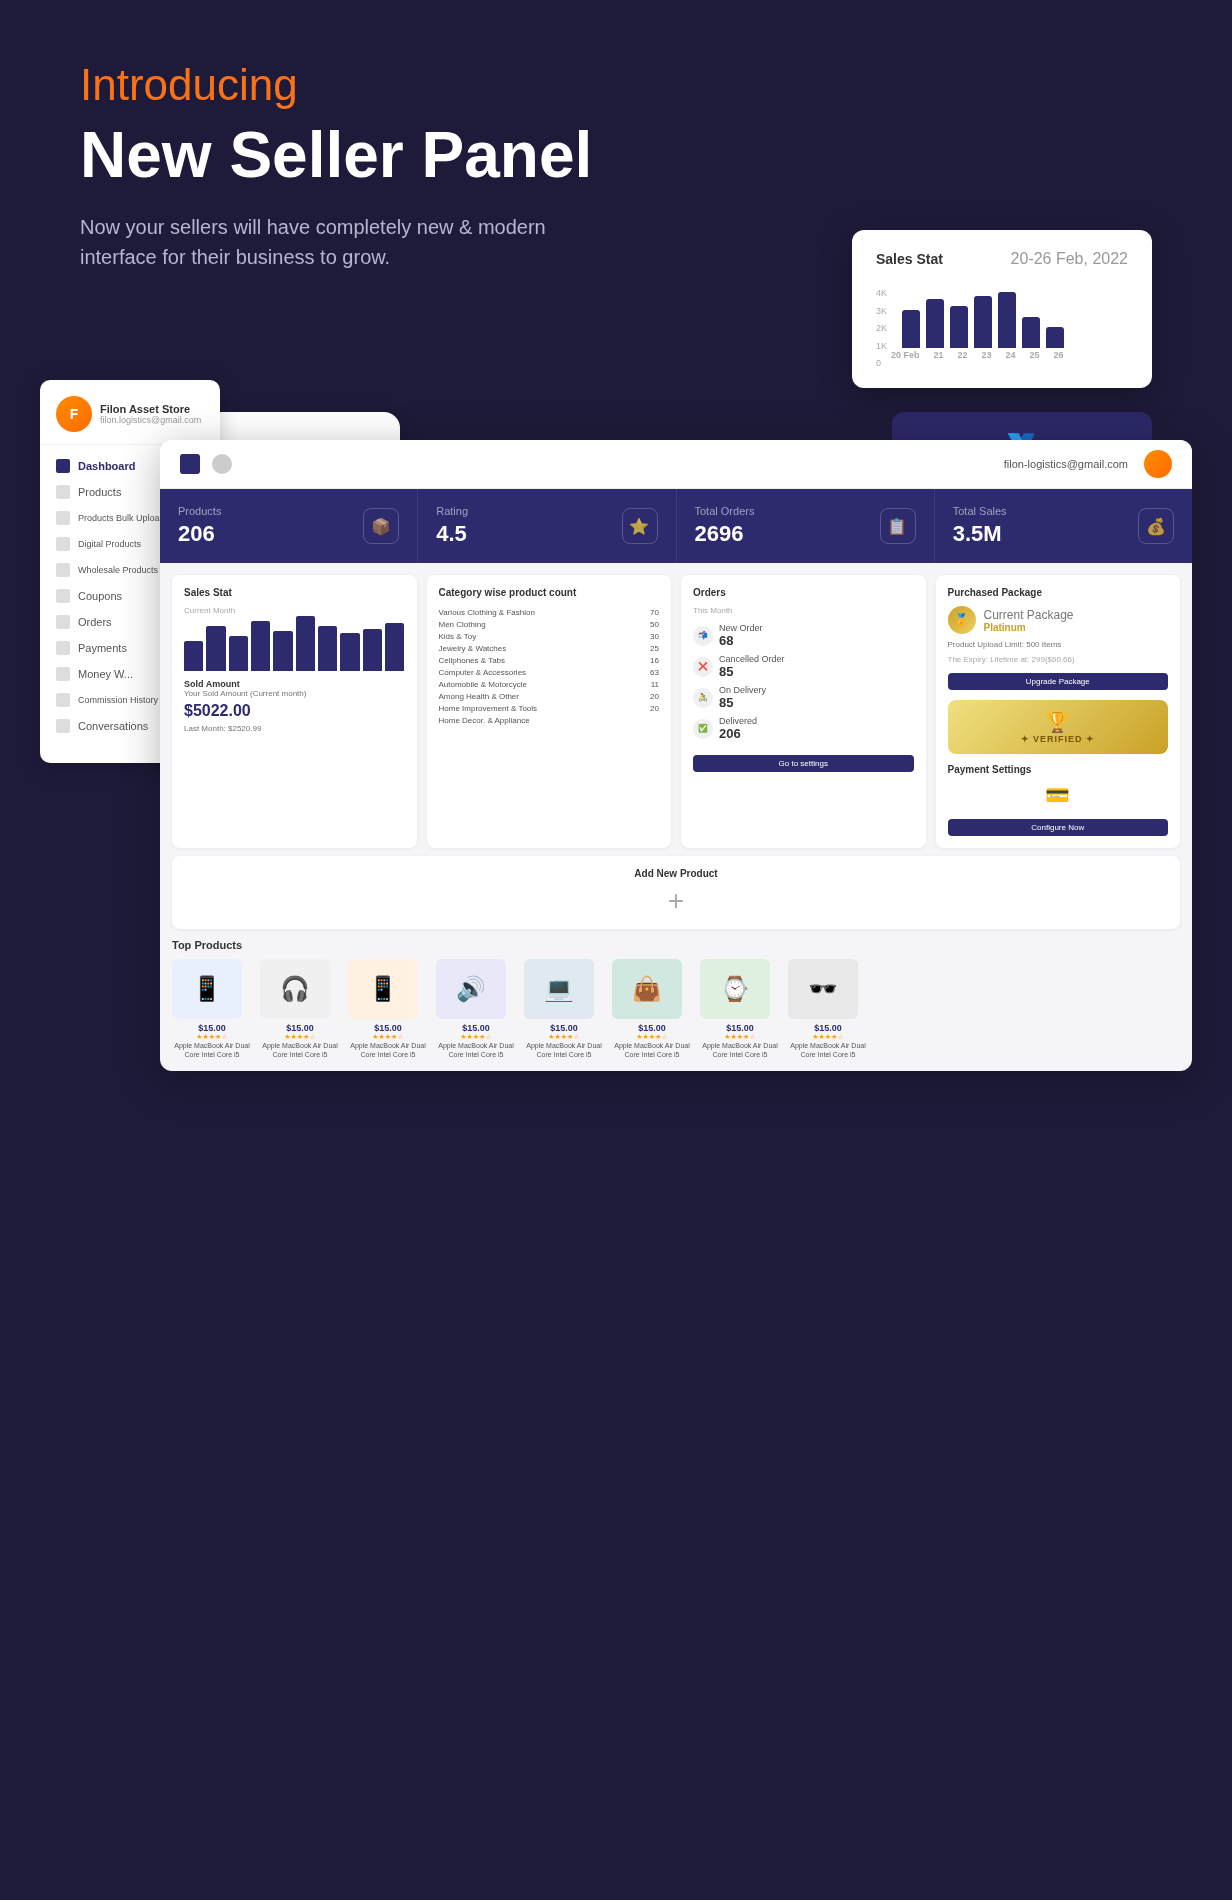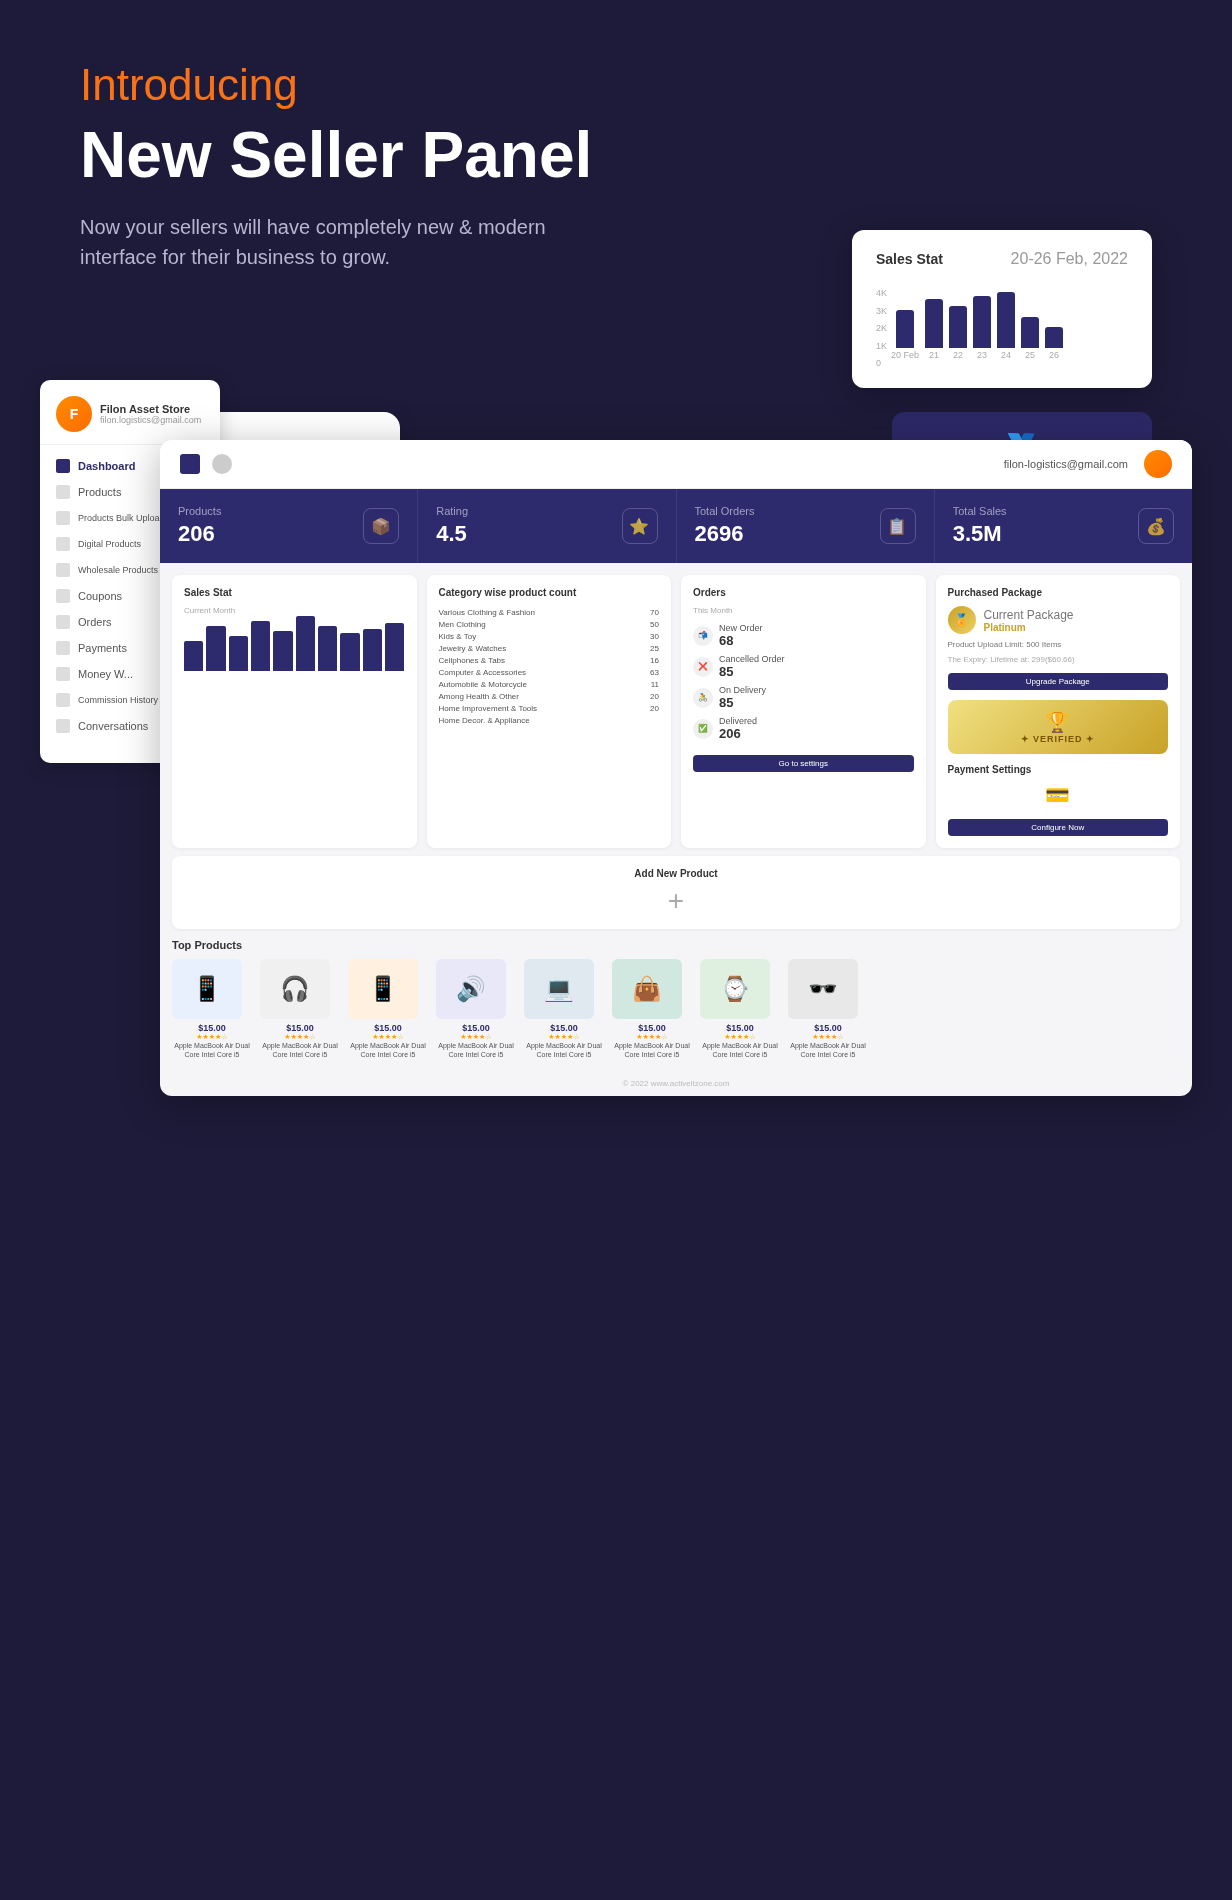--- a/index.html
+++ b/index.html
@@ -66,22 +66,23 @@
     .ss-bars {
       display: flex;
       align-items: flex-end;
       gap: 6px;
       height: 80px;
       margin-bottom: 8px;
     }
     .ss-bar-group {
       display: flex;
       flex-direction: column;
-      align-items: center;
+      align-items: flex-end;
       gap: 2px;
+      font-weight: bold;
     }
     .ss-bar {
       width: 18px;
       background: #2d2b6e;
       border-radius: 3px 3px 0 0;
     }
     .ss-bar-label {
       font-size: 9px;
       color: #aaa;
     }
@@ -591,20 +592,26 @@
             <div class="mini-bar" style="height: 45px;"></div>
             <div class="mini-bar" style="height: 35px;"></div>
             <div class="mini-bar" style="height: 50px;"></div>
             <div class="mini-bar" style="height: 40px;"></div>
             <div class="mini-bar" style="height: 55px;"></div>
             <div class="mini-bar" style="height: 45px;"></div>
             <div class="mini-bar" style="height: 38px;"></div>
             <div class="mini-bar" style="height: 42px;"></div>
             <div class="mini-bar" style="height: 48px;"></div>
           </div>
+        <div style="margin-top:8px;">
+          <div style="font-size:9px;font-weight:600;color:#333;">Sold Amount</div>
+          <div style="font-size:8px;color:#777;">Your Sold Amount (Current month)</div>
+          <div style="font-size:16px;font-weight:700;color:#2d2b6e;margin:4px 0;">$5022.00</div>
+          <div style="font-size:8px;color:#777;">Last Month: $2520.99</div>
+        </div>
       </div>
 
       <div class="dash-card">
         <div class="dash-card-title">Category wise product count</div>
         <div class="cat-list">
           <div class="cat-item">
               <span>Various Clothing &amp; Fashion</span>
               <span>70</span>
             </div>
           <div class="cat-item">
@@ -765,21 +772,20 @@
         </div>
         <div class="tp-item">
           <div class="tp-img" style="background:#e8e8e8;">🕶️</div>
           <div class="tp-price">$15.00</div>
           <div class="tp-stars">★★★★☆</div>
           <div class="tp-name">Apple MacBook Air Dual Core Intel Core i5</div>
         </div>
       </div>
     </div>
 
-    <div style="text-align:center;font-size:8px;color:#bbb;padding:8px;">© 2022 www.activeitzone.com</div>
   </div>
 
   <div class="bottom-section">
     <div class="sold-ammount-card">
       <div class="sa-title">Sold Ammount</div>
       <div class="sa-desc">Your Sold Amount (Current month)</div>
       <div class="sa-amount">$5022.00</div>
       <div class="sa-last">
         <span>Last Month :</span>
         <span class="sa-last-val" style="margin-left:8px;">$2520.00</span>

